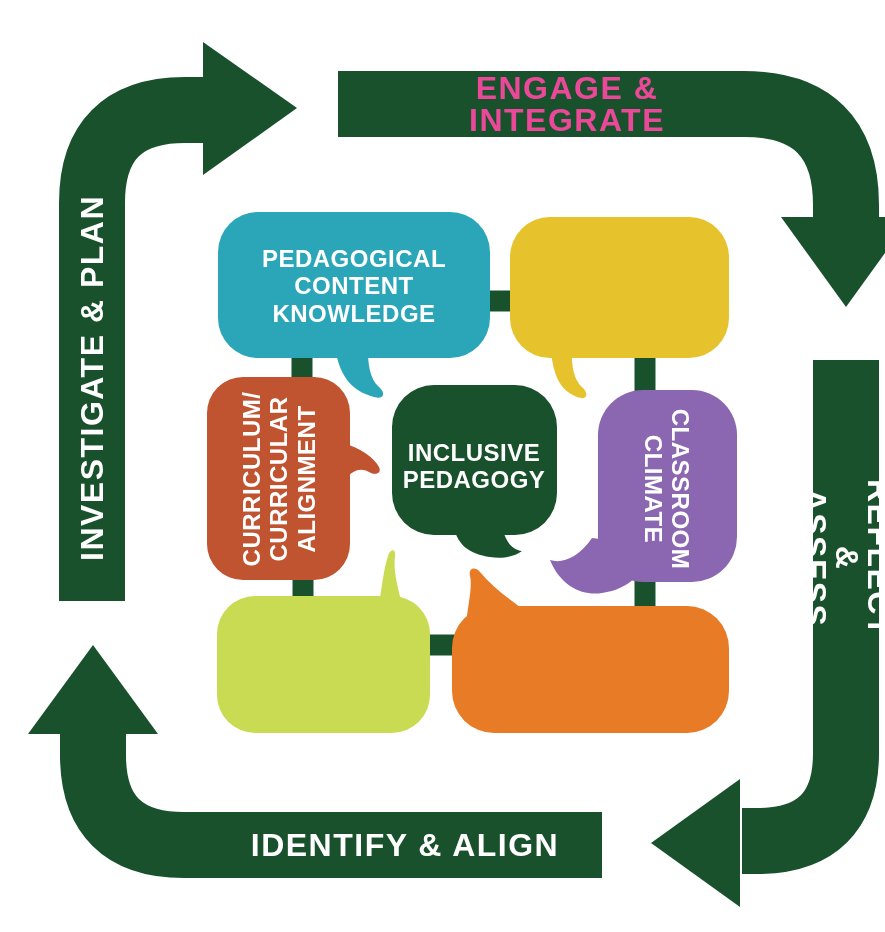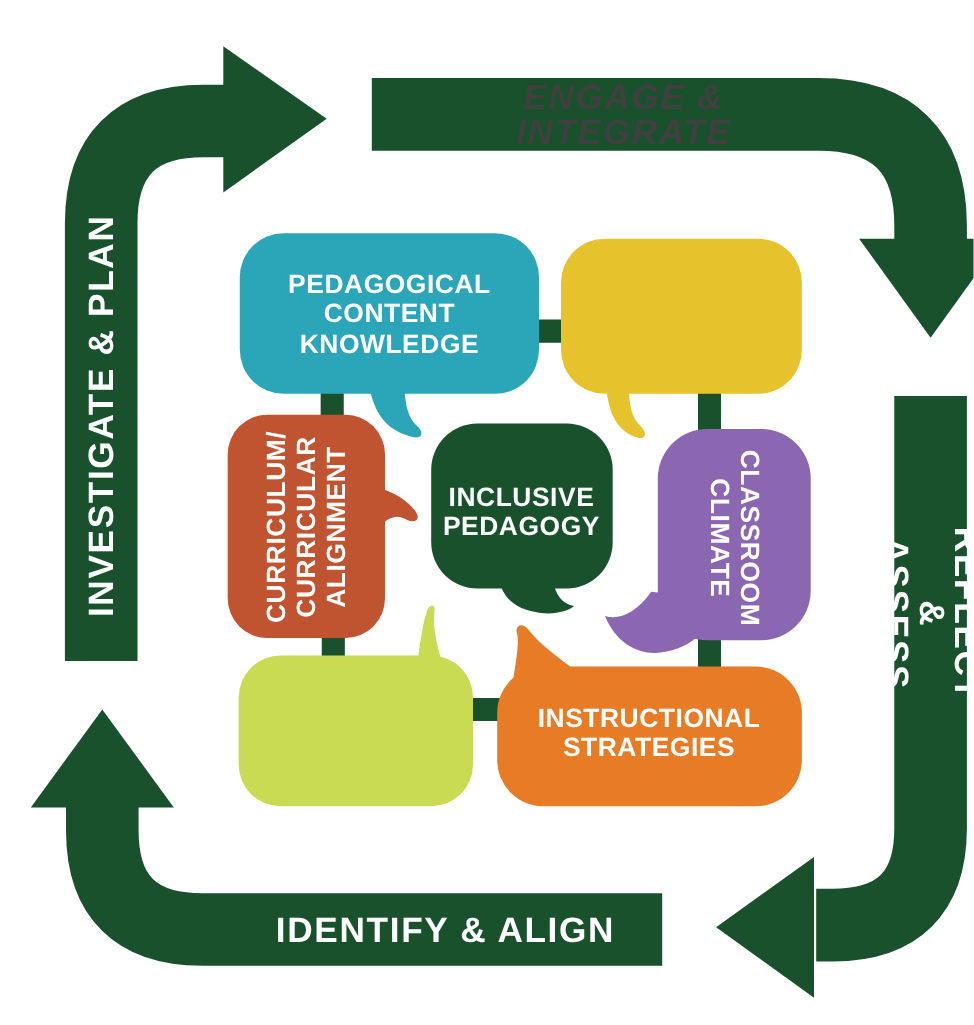--- a/index.html
+++ b/index.html
@@ -63,30 +63,28 @@
 
       <rect x="217" y="596" width="213" height="137" rx="38" fill="#C8DB52"></rect>
       <path d="M 378 612 C 382 585 384 568 388 556 C 390 549 396 548 395 556 C 393 572 398 588 404 612 Z" fill="#C8DB52"></path>
 
       <rect x="452" y="606" width="277" height="127" rx="42" fill="#E87B26"></rect>
       <path d="M 466 622 C 470 596 472 584 470 576 C 468 568 475 566 480 572 C 492 587 508 598 524 610 Z" fill="#E87B26"></path>
     </g>
   </svg>
 
   <div class="lbl arrow-lbl rot-ccw" style="left: 92px; top: 378px; color: rgb(255, 255, 255);">INVESTIGATE &amp; PLAN</div>
-  <div class="lbl arrow-lbl" style="left: 567px; top: 104px; color: #404040; font-style: italic;">ENGAGE &amp; INTEGRATE</div>
+  <div class="lbl arrow-lbl" style="left: 567px; top: 104px; color: #ec4899;">ENGAGE &amp; INTEGRATE</div>
   <div class="lbl arrow-lbl rot-cw" style="left: 847px; top: 558px; color: rgb(255, 255, 255);">REFLECT &amp; ASSESS</div>
   <div class="lbl arrow-lbl" style="left: 405px; top: 845px; color: rgb(255, 255, 255);">IDENTIFY &amp; ALIGN</div>
 
   <div class="lbl bub-lbl" style="left: 354px; top: 286px; color: rgb(255, 255, 255);">PEDAGOGICAL
 CONTENT
 KNOWLEDGE</div>
   <div class="lbl bub-lbl rot-ccw" style="left: 279px; top: 479px; color: rgb(255, 255, 255);">CURRICULUM/
 CURRICULAR
 ALIGNMENT</div>
   <div class="lbl bub-lbl" style="left: 474px; top: 466px; color: rgb(255, 255, 255);">INCLUSIVE
 PEDAGOGY</div>
   <div class="lbl bub-lbl rot-cw" style="left: 667px; top: 489px; color: rgb(255, 255, 255);">CLASSROOM
 CLIMATE</div>
-  <div class="lbl bub-lbl" style="left: 590px; top: 667px; color: rgb(255, 255, 255);">INSTRUCTIONAL
-STRATEGIES</div>
 
 </div>
 
 </body></html>

